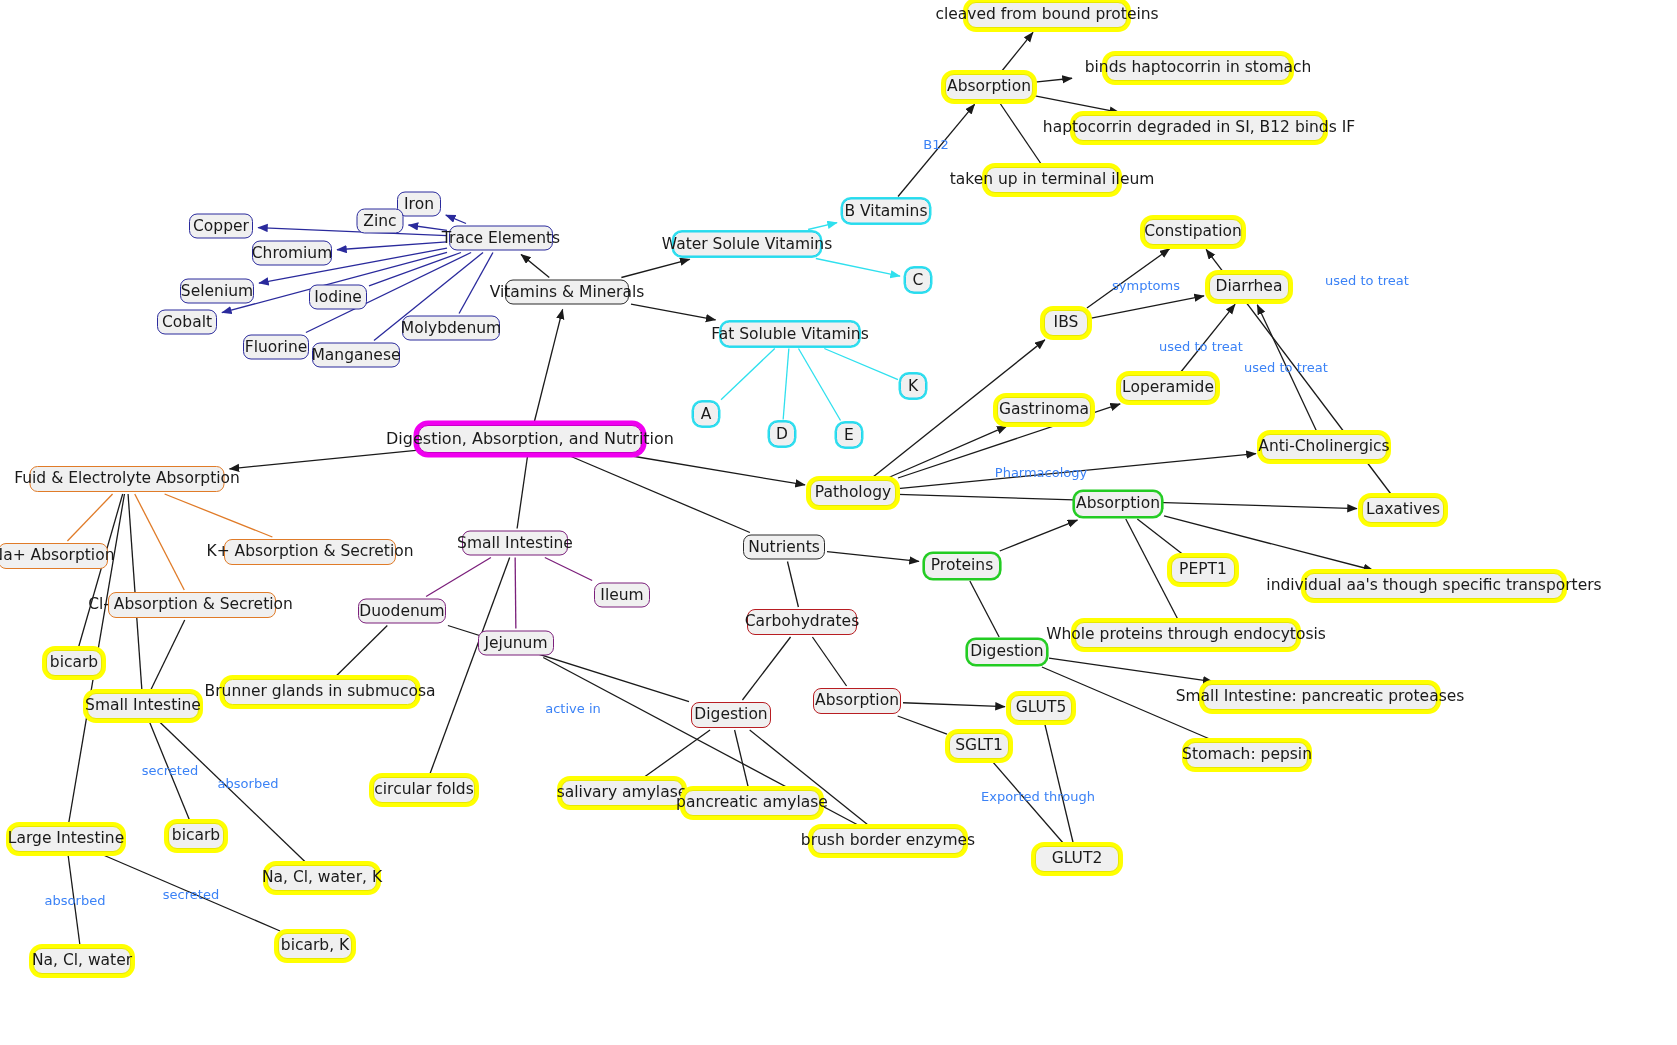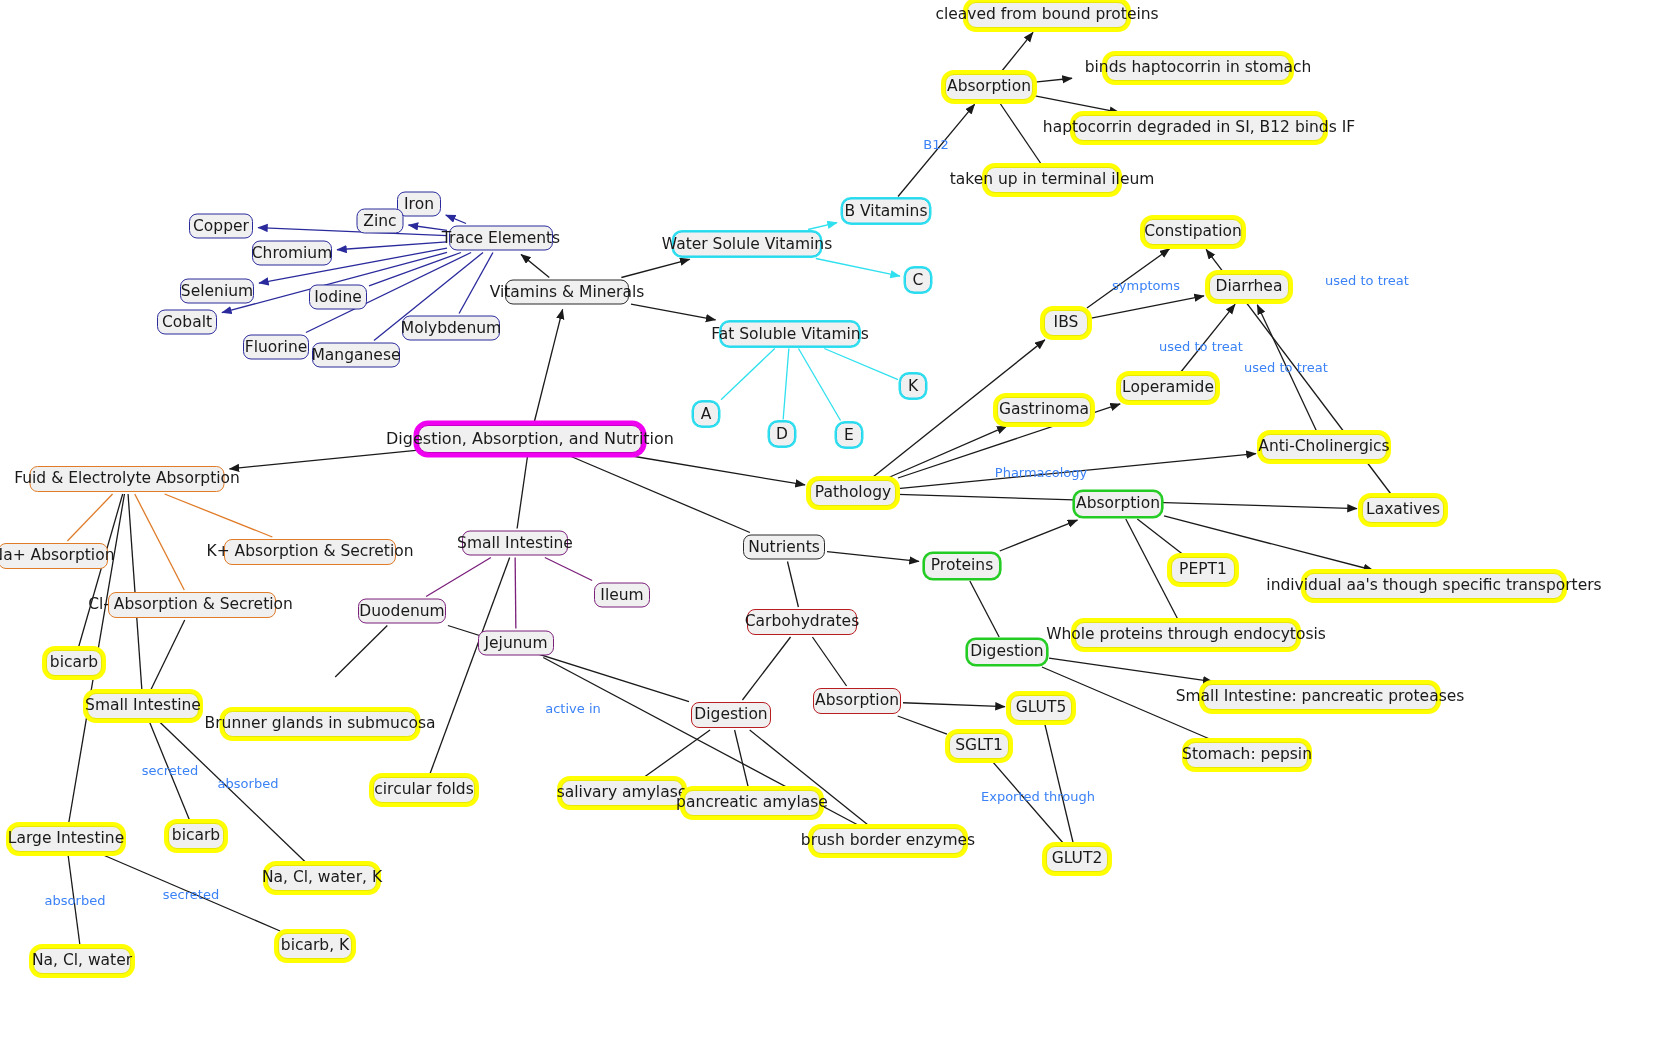--- a/index.html
+++ b/index.html
@@ -238,37 +238,37 @@
       <div class="node n-yellow" style="left: 1320px; top: 697px; width: 234px; height: 26px;">Small Intestine: pancreatic proteases</div>
       <div class="node n-yellow" style="left: 1247px; top: 755px; width: 122px; height: 26px;">Stomach: pepsin</div>
       <div class="node n-crimson" style="left: 802px; top: 622px; width: 110px; height: 26px;">Carbohydrates</div>
       <div class="node n-crimson" style="left: 731px; top: 715px; width: 80px; height: 26px;">Digestion</div>
       <div class="node n-crimson" style="left: 857px; top: 701px; width: 88px; height: 26px;">Absorption</div>
       <div class="node n-yellow" style="left: 622px; top: 793px; width: 122px; height: 26px;">salivary amylase</div>
       <div class="node n-yellow" style="left: 752px; top: 803px; width: 136px; height: 26px;">pancreatic amylase</div>
       <div class="node n-yellow" style="left: 888px; top: 841px; width: 152px; height: 26px;">brush border enzymes</div>
       <div class="node n-yellow" style="left: 1041px; top: 708px; width: 62px; height: 26px;">GLUT5</div>
       <div class="node n-yellow" style="left: 979px; top: 746px; width: 60px; height: 26px;">SGLT1</div>
-      <div class="node n-yellow" style="left: 1077px; top: 859px; width: 62px; height: 26px;">GLUT2</div>
+      <div class="node n-yellow" style="left: 1077px; top: 859px; width: 84px; height: 26px;">GLUT2</div>
       <div class="node n-orange" style="left: 127px; top: 479px; width: 195px; height: 26px;">Fuid &amp; Electrolyte Absorption</div>
       <div class="node n-orange" style="left: 53px; top: 556px; width: 110px; height: 26px;">Na+ Absorption</div>
       <div class="node n-orange" style="left: 192px; top: 605px; width: 168px; height: 26px; padding-left: 8px;">Cl- Absorption &amp; Secretion</div>
       <div class="node n-orange" style="left: 310px; top: 552px; width: 172px; height: 26px;">K+ Absorption &amp; Secretion</div>
       <div class="node n-yellow" style="left: 74px; top: 663px; width: 56px; height: 26px;">bicarb</div>
       <div class="node n-yellow" style="left: 143px; top: 706px; width: 112px; height: 26px;">Small Intestine</div>
       <div class="node n-yellow" style="left: 66px; top: 839px; width: 112px; height: 26px;">Large Intestine</div>
       <div class="node n-yellow" style="left: 196px; top: 836px; width: 56px; height: 26px;">bicarb</div>
       <div class="node n-yellow" style="left: 322px; top: 878px; width: 110px; height: 26px;">Na, Cl, water, K</div>
       <div class="node n-yellow" style="left: 82px; top: 961px; width: 98px; height: 26px;">Na, Cl, water</div>
       <div class="node n-yellow" style="left: 315px; top: 946px; width: 74px; height: 26px;">bicarb, K</div>
       <div class="node n-purple" style="left: 515px; top: 543px; width: 106px; height: 25px;">Small Intestine</div>
       <div class="node n-purple" style="left: 402px; top: 611px; width: 88px; height: 25px;">Duodenum</div>
       <div class="node n-purple" style="left: 516px; top: 643px; width: 76px; height: 25px;">Jejunum</div>
       <div class="node n-purple" style="left: 622px; top: 595px; width: 56px; height: 25px;">Ileum</div>
-      <div class="node n-yellow" style="left: 320px; top: 724px; width: 193px; height: 26px;">Brunner glands in submucosa</div>
+      <div class="node n-yellow" style="left: 320px; top: 692px; width: 193px; height: 26px;">Brunner glands in submucosa</div>
       <div class="node n-yellow" style="left: 424px; top: 790px; width: 102px; height: 26px;">circular folds</div>
     </div>
   <div id="label-layer">
       <div class="edge-label" style="left: 936px; top: 144px;">B12</div>
       <div class="edge-label" style="left: 1146px; top: 285px;">symptoms</div>
       <div class="edge-label" style="left: 1201px; top: 346px;">used to treat</div>
       <div class="edge-label" style="left: 1286px; top: 367px;">used to treat</div>
       <div class="edge-label" style="left: 1367px; top: 280px;">used to treat</div>
       <div class="edge-label" style="left: 1041px; top: 472px;">Pharmacology</div>
       <div class="edge-label" style="left: 1038px; top: 796px;">Exported through</div>

